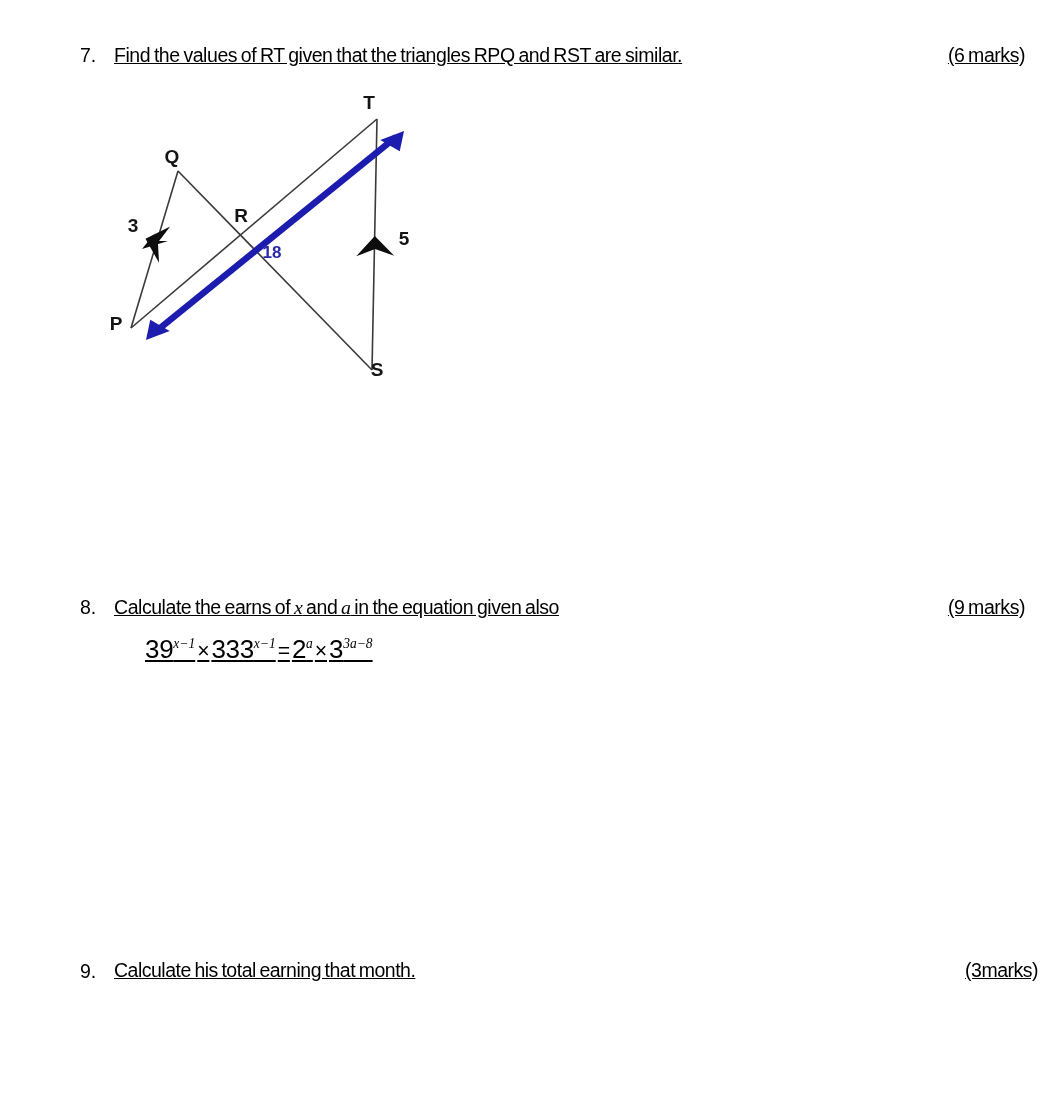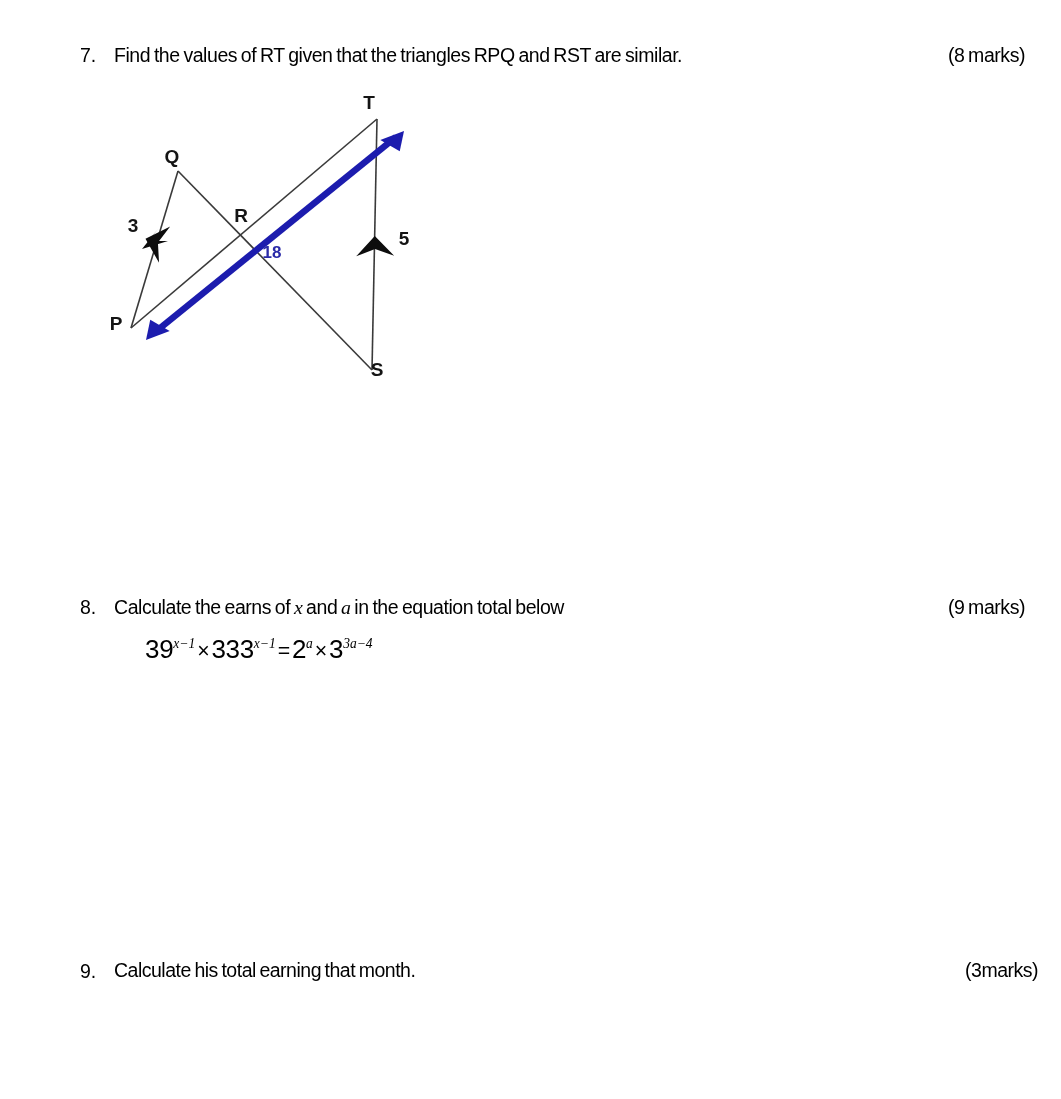--- a/index.html
+++ b/index.html
@@ -32,20 +32,21 @@
   .q-num {
     width: 34px;
     flex: 0 0 34px;
     font-size: 19.5px;
     line-height: 26px;
     letter-spacing: -0.2px;
   }
   .q-body {
     flex: 1 1 auto;
     position: relative;
+    text-decoration: underline;
   }
   .q-text {
     font-size: 19.5px;
     line-height: 26px;
     letter-spacing: -0.45px;
     word-spacing: -1.2px;
     text-align: justify;
   }
   .q-marks {
     font-size: 19.5px;
@@ -158,21 +159,21 @@
 </head>
 <body>
 
 <div class="page">
 
   <div class="question" id="q7">
     <div class="q-num">7.</div>
     <div class="q-body">
       <div class="row">
         <span class="q-text">Find the values of RT given that the triangles RPQ and RST are similar.</span>
-        <span class="q-marks">(8 marks)</span>
+        <span class="q-marks">(6 marks)</span>
       </div>
     </div>
   </div>
 
   <div id="diagram">
     <svg width="340" height="300" viewBox="0 0 340 300" xmlns="http://www.w3.org/2000/svg">
 
       <line x1="31" y1="233" x2="78" y2="76" stroke="#3a3a3a" stroke-width="1.6"></line>
 
       <line x1="78" y1="76" x2="272" y2="275" stroke="#3a3a3a" stroke-width="1.6"></line>
@@ -205,24 +206,24 @@
       <text class="mlabel" x="33" y="137" text-anchor="middle">3</text>
       <text class="mlabel" x="304" y="150" text-anchor="middle">5</text>
       <text class="blabel" x="172" y="163" text-anchor="middle">18</text>
     </svg>
   </div>
 
   <div class="question" id="q8">
     <div class="q-num">8.</div>
     <div class="q-body">
       <div class="row">
-        <span class="q-text"><span>Calculate the earns of </span><span class="ital">x</span><span> and </span><span class="ital">a</span><span> in the equation total below</span></span>
+        <span class="q-text"><span>Calculate the earns of </span><span class="ital">x</span><span> and </span><span class="ital">a</span><span> in the equation given also</span></span>
         <span class="q-marks">(9 marks)</span>
       </div>
-      <div class="eq"><span>39</span><sup class="ital">x−1</sup><span class="times">×</span><span>333</span><sup class="ital">x−1</sup><span class="times">=</span><span>2</span><sup class="ital">a</sup><span class="times">×</span><span>3</span><sup class="ital">3a−4</sup></div>
+      <div class="eq"><span>39</span><sup class="ital">x−1</sup><span class="times">×</span><span>333</span><sup class="ital">x−1</sup><span class="times">=</span><span>2</span><sup class="ital">a</sup><span class="times">×</span><span>3</span><sup class="ital">3a−8</sup></div>
     </div>
   </div>
 
   <div class="question" id="q9">
     <div class="q-num">9.</div>
     <div class="q-body">
       <div class="line3">
         <span>Calculate his total earning that month.</span>
         <span>(3marks)</span>
       </div>

